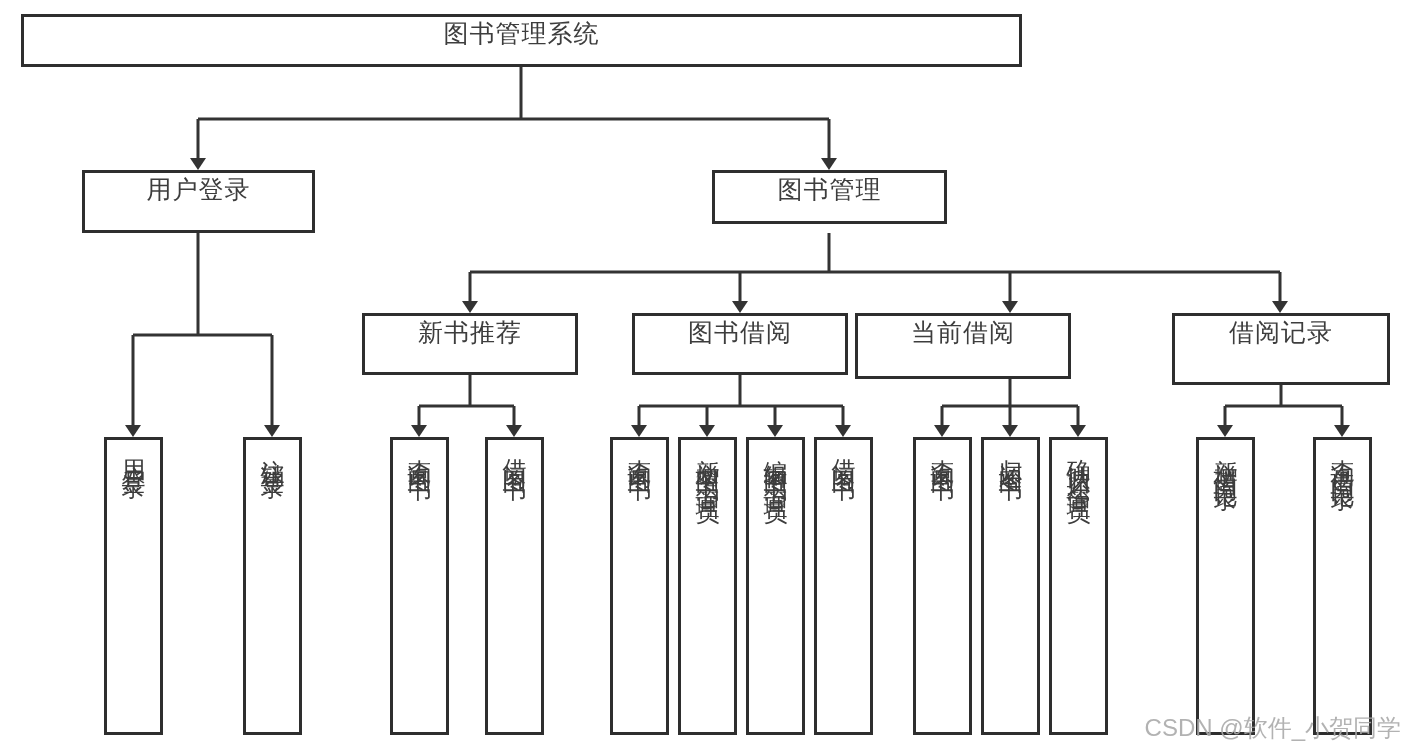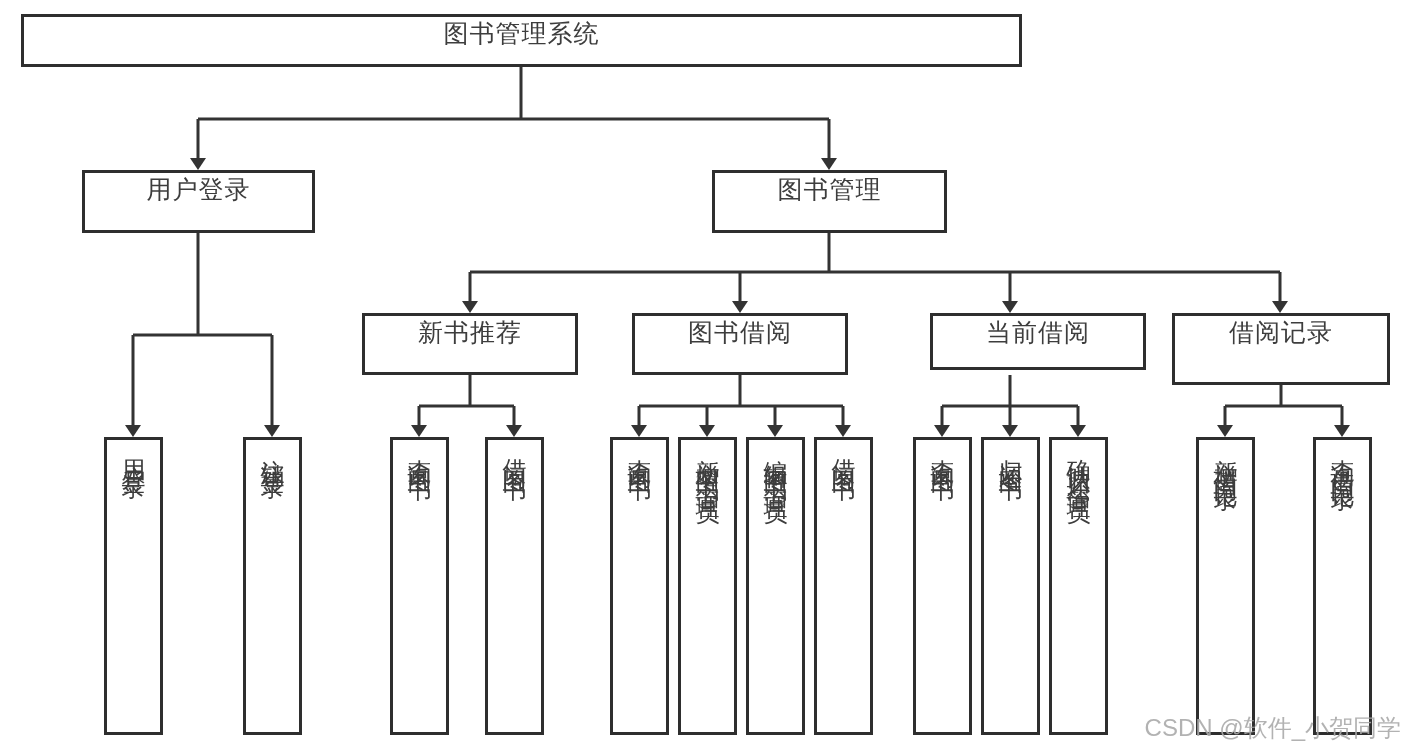--- a/index.html
+++ b/index.html
@@ -102,31 +102,31 @@
     <polygon points="1334,425 1350,425 1342,437"></polygon>
   </svg>
 
   <div class="box h-box" style="left:21px; top:14px; width:1001px; height:53px;">
     <span>图书管理系统</span>
   </div>
 
   <div class="box h-box" style="left:82px; top:170px; width:233px; height:63px;">
     <span>用户登录</span>
   </div>
-  <div class="box h-box" style="left:712px; top:170px; width:235px; height:63px;">
+  <div class="box h-box" style="left:712px; top:170px; width:235px; height:54px;">
     <span>图书管理</span>
   </div>
 
   <div class="box h-box" style="left:362px; top:313px; width:216px; height:62px;">
     <span>新书推荐</span>
   </div>
   <div class="box h-box" style="left:632px; top:313px; width:216px; height:62px;">
     <span>图书借阅</span>
   </div>
-  <div class="box h-box" style="left:930px; top:313px; width:216px; height:57px;">
+  <div class="box h-box" style="left:855px; top:313px; width:216px; height:66px;">
     <span>当前借阅</span>
   </div>
   <div class="box h-box" style="left:1172px; top:313px; width:218px; height:72px;">
     <span>借阅记录</span>
   </div>
 
   <div class="box v-box" style="left:104px; top:437px; width:59px; height:298px;">
     <span>用户登录</span>
   </div>
   <div class="box v-box" style="left:243px; top:437px; width:59px; height:298px;">

